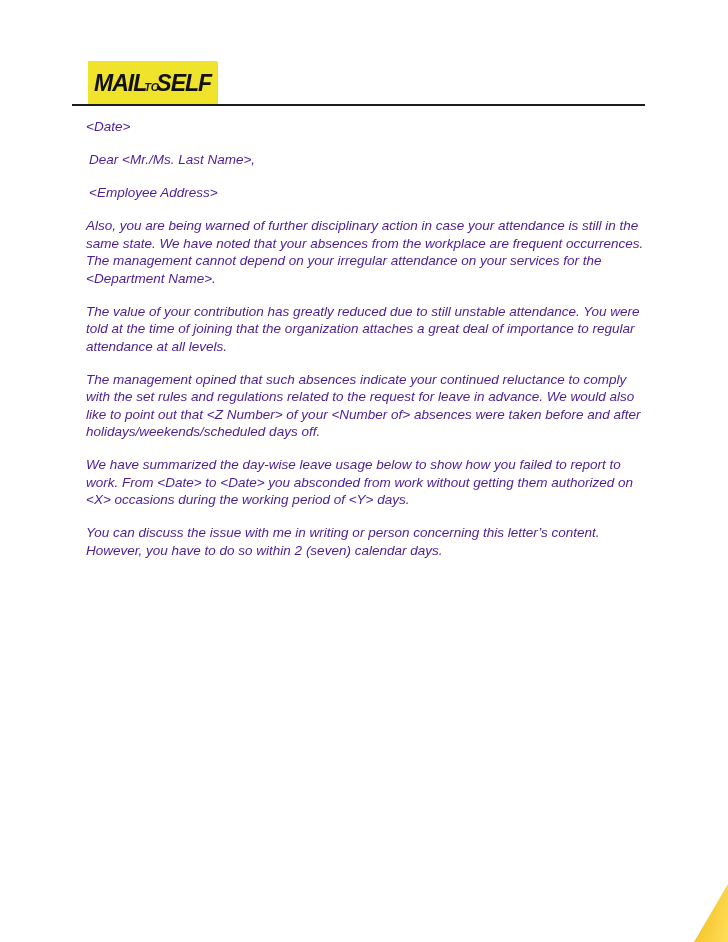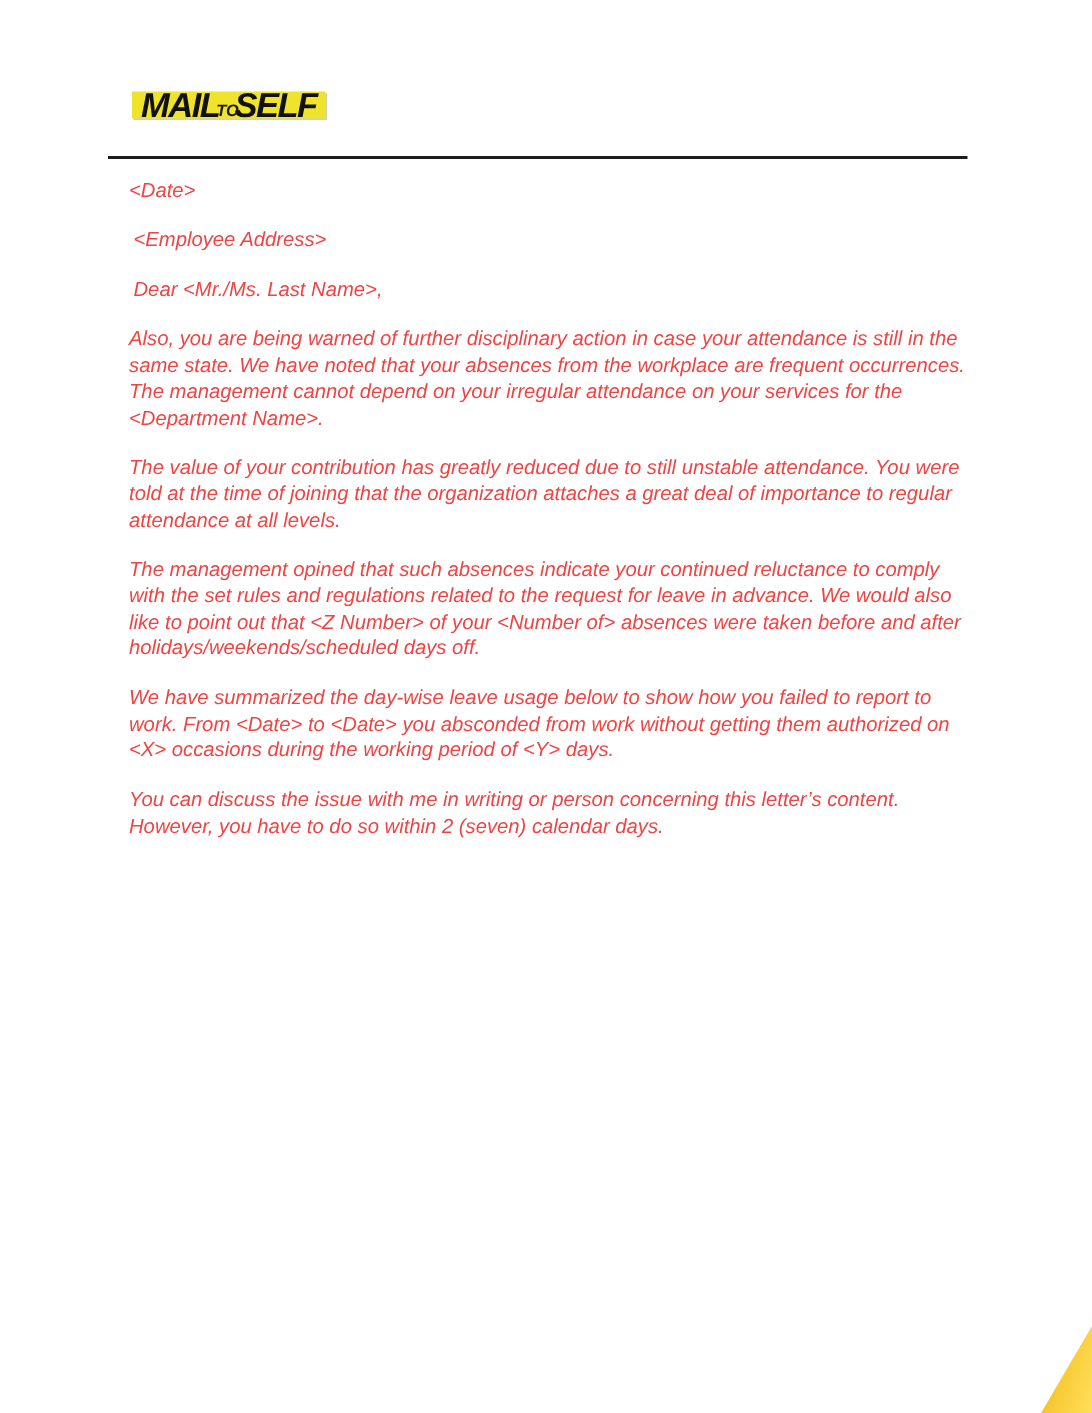--- a/index.html
+++ b/index.html
@@ -8,21 +8,21 @@
     width: 728px;
     height: 942px;
     background: #ffffff;
     overflow: hidden;
     font-family: "Liberation Sans", sans-serif;
   }
   .logo {
     position: absolute;
     left: 88px;
     top: 61px;
-    height: 18px;
+    height: 44px;
     padding: 0 6px;
     display: inline-flex;
     align-items: center;
     background: #f0e32c;
     box-shadow: 1px 1px 0 rgba(120,120,60,0.35);
   }
   .logo-big {
     font-family: "Liberation Sans", sans-serif;
     font-weight: 900;
     font-style: italic;
@@ -47,21 +47,21 @@
     top: 104px;
     width: 573px;
     height: 2px;
     background: #1c1c1c;
   }
   .letter {
     position: absolute;
     left: 86px;
     top: 118px;
     width: 558px;
-    color: #ef4444;
+    color: #4c1d95;
     font-family: "Liberation Sans", sans-serif;
     font-style: italic;
     font-size: 13.5px;
     line-height: 17.5px;
   }
   .letter .line, .letter p {
     margin: 0 0 15.5px 0;
     padding: 0;
   }
   .letter .indented { padding-left: 3px; }
@@ -83,22 +83,22 @@
   <div class="logo">
     <span class="logo-big">MAIL</span>
     <span class="logo-small">TO</span>
     <span class="logo-big">SELF</span>
   </div>
 
   <div class="divider"></div>
 
   <div class="letter">
     <div class="line">&lt;Date&gt;</div>
+    <div class="line indented">Dear &lt;Mr./Ms. Last Name&gt;,</div>
     <div class="line indented">&lt;Employee Address&gt;</div>
-    <div class="line indented">Dear &lt;Mr./Ms. Last Name&gt;,</div>
 
     <p>Also, you are being warned of further disciplinary action in case your attendance is still in the same state. We have noted that your absences from the workplace are frequent occurrences. The management cannot depend on your irregular attendance on your services for the &lt;Department Name&gt;.</p>
     <p>The value of your contribution has greatly reduced due to still unstable attendance. You were told at the time of joining that the organization attaches a great deal of importance to regular attendance at all levels.</p>
     <p>The management opined that such absences indicate your continued reluctance to comply with the set rules and regulations related to the request for leave in advance. We would also like to point out that &lt;Z Number&gt; of your &lt;Number of&gt; absences were taken before and after holidays/weekends/scheduled days off.</p>
     <p>We have summarized the day-wise leave usage below to show how you failed to report to work. From &lt;Date&gt; to &lt;Date&gt; you absconded from work without getting them authorized on &lt;X&gt; occasions during the working period of &lt;Y&gt; days.</p>
     <p>You can discuss the issue with me in writing or person concerning this letter’s content. However, you have to do so within 2 (seven) calendar days.</p>
   </div>
 
   <div class="corner-ribbon"></div>
 

